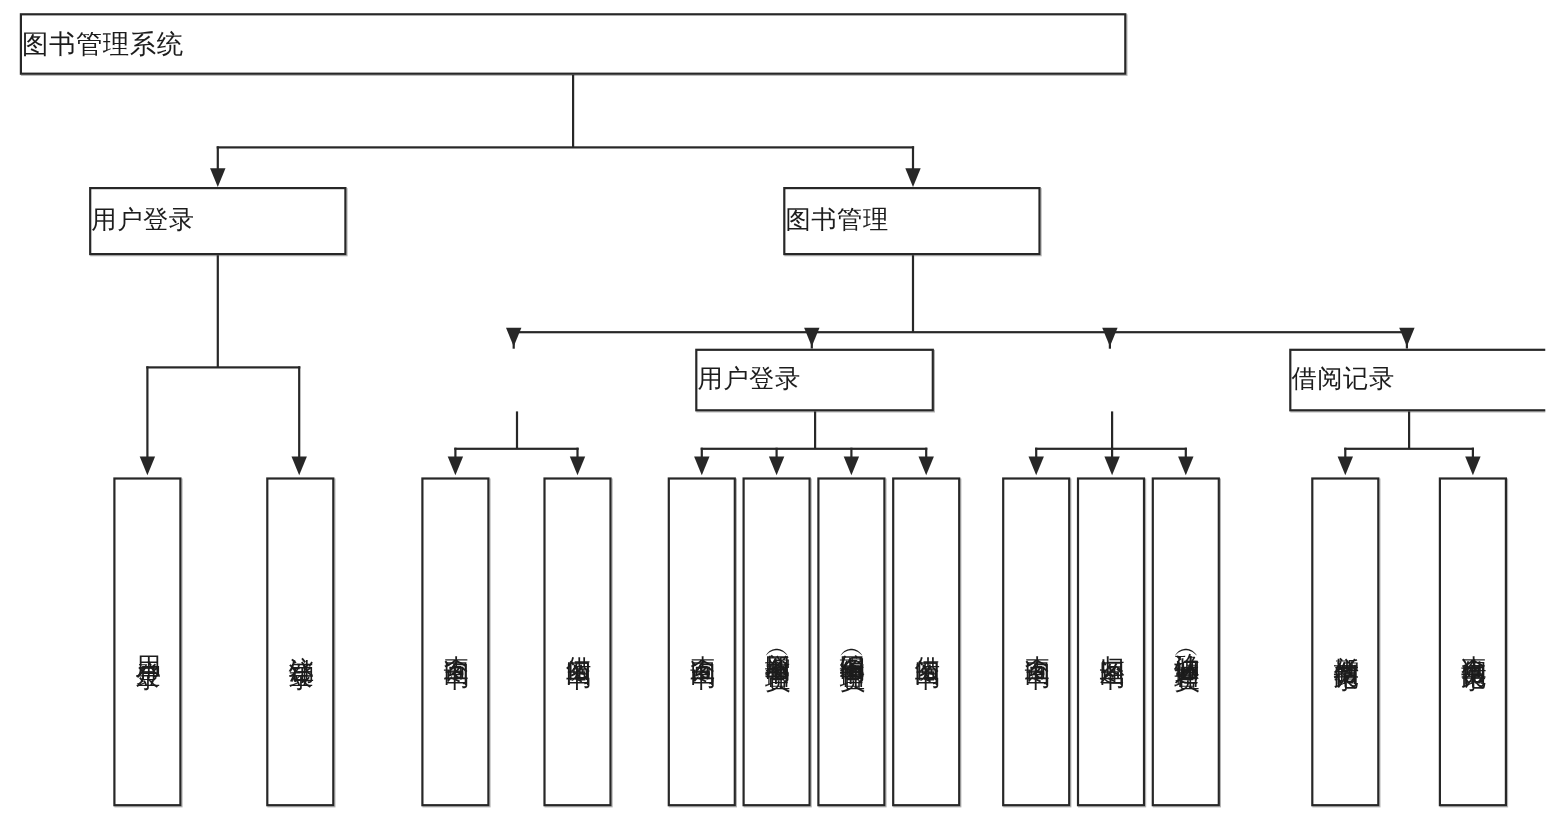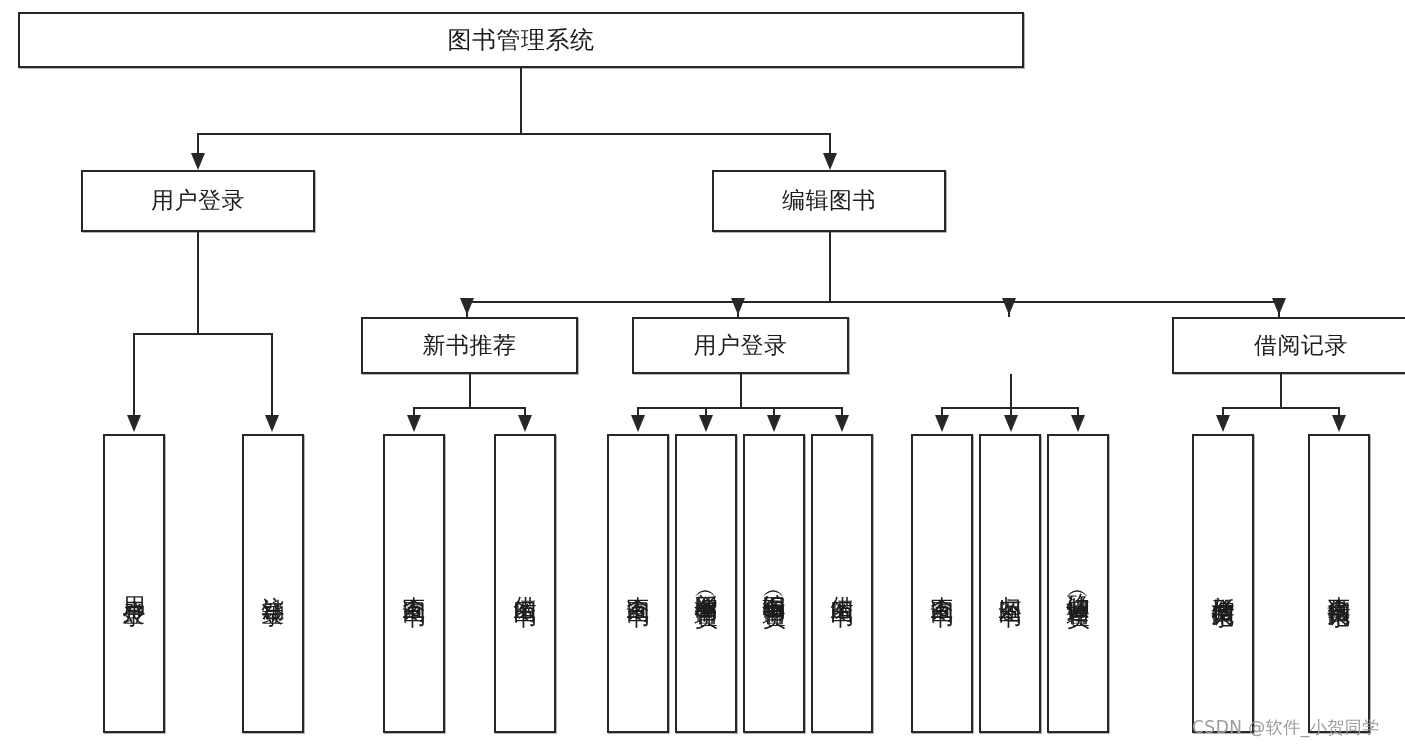--- a/index.html
+++ b/index.html
@@ -22,21 +22,21 @@
 
   
   .node {
     position: absolute;
     box-sizing: border-box;
     background: #ffffff;
     border: 2px solid #272727;
     box-shadow: 1px 1px 0 0 rgba(120,120,120,0.55);
     display: flex;
     align-items: center;
-    justify-content: center;
+    justify-content: flex-start;
   }
   .node .label {
     display: block;
     text-align: center;
     color: #1c1c1c;
     line-height: 1.18;
     letter-spacing: 0.5px;
     white-space: nowrap;
   }
 
@@ -107,21 +107,21 @@
   <div class="hline" style="left:197px; top:133px; width:634px;"></div>
   <div class="vline" style="left:197px; top:133px; height:22px;"></div>
   <div class="arrow" style="left:191px; top:153px;"></div>
   <div class="vline" style="left:829px; top:133px; height:22px;"></div>
   <div class="arrow" style="left:823px; top:153px;"></div>
 
   <div class="node h" style="left:81px; top:170px; width:234px; height:62px;">
     <span class="label">用户登录</span>
   </div>
   <div class="node h" style="left:712px; top:170px; width:234px; height:62px;">
-    <span class="label">编辑图书</span>
+    <span class="label">图书管理</span>
   </div>
 
   <div class="vline" style="left:197px; top:232px; height:102px;"></div>
   <div class="hline" style="left:133px; top:333px; width:140px;"></div>
   <div class="vline" style="left:133px; top:333px; height:84px;"></div>
   <div class="arrow" style="left:127px; top:415px;"></div>
   <div class="vline" style="left:271px; top:333px; height:84px;"></div>
   <div class="arrow" style="left:265px; top:415px;"></div>
 
   <div class="node v" style="left:103px; top:434px; width:62px; height:299px;">
@@ -139,23 +139,20 @@
 
   <div class="vline" style="left:737px; top:301px; height:16px;"></div>
   <div class="arrow" style="left:731px; top:298px;"></div>
 
   <div class="vline" style="left:1008px; top:301px; height:16px;"></div>
   <div class="arrow" style="left:1002px; top:298px;"></div>
 
   <div class="vline" style="left:1278px; top:301px; height:16px;"></div>
   <div class="arrow" style="left:1272px; top:298px;"></div>
 
-  <div class="node h" style="left:361px; top:317px; width:217px; height:57px;">
-    <span class="label">新书推荐</span>
-  </div>
   <div class="node h" style="left:632px; top:317px; width:217px; height:57px;">
     <span class="label">用户登录</span>
   </div>
   <div class="node h" style="left:1172px; top:317px; width:258px; height:57px;">
     <span class="label">借阅记录</span>
   </div>
 
   <div class="vline" style="left:469px; top:374px; height:34px;"></div>
   <div class="hline" style="left:413px; top:407px; width:113px;"></div>
   <div class="vline" style="left:413px; top:407px; height:10px;"></div>
@@ -220,15 +217,14 @@
   <div class="vline" style="left:1338px; top:407px; height:10px;"></div>
   <div class="arrow" style="left:1332px; top:415px;"></div>
 
   <div class="node v tall" style="left:1192px; top:434px; width:62px; height:299px;">
     <span class="label">新增借阅记录</span>
   </div>
   <div class="node v tall" style="left:1308px; top:434px; width:62px; height:299px;">
     <span class="label">查询借阅记录</span>
   </div>
 
-  <div class="watermark" style="left:1192px; top:716px;">CSDN @软件_小贺同学</div>
 
 </div>
 
 </body></html>

